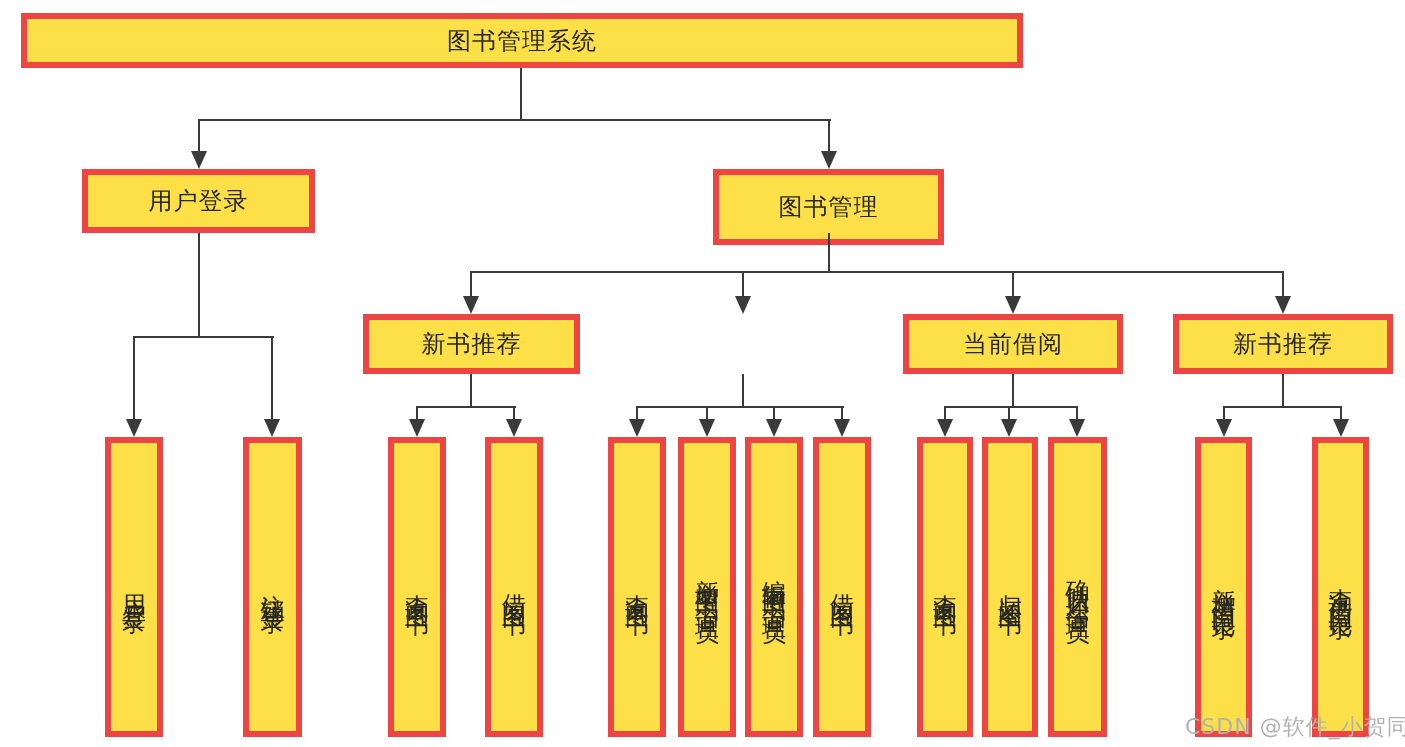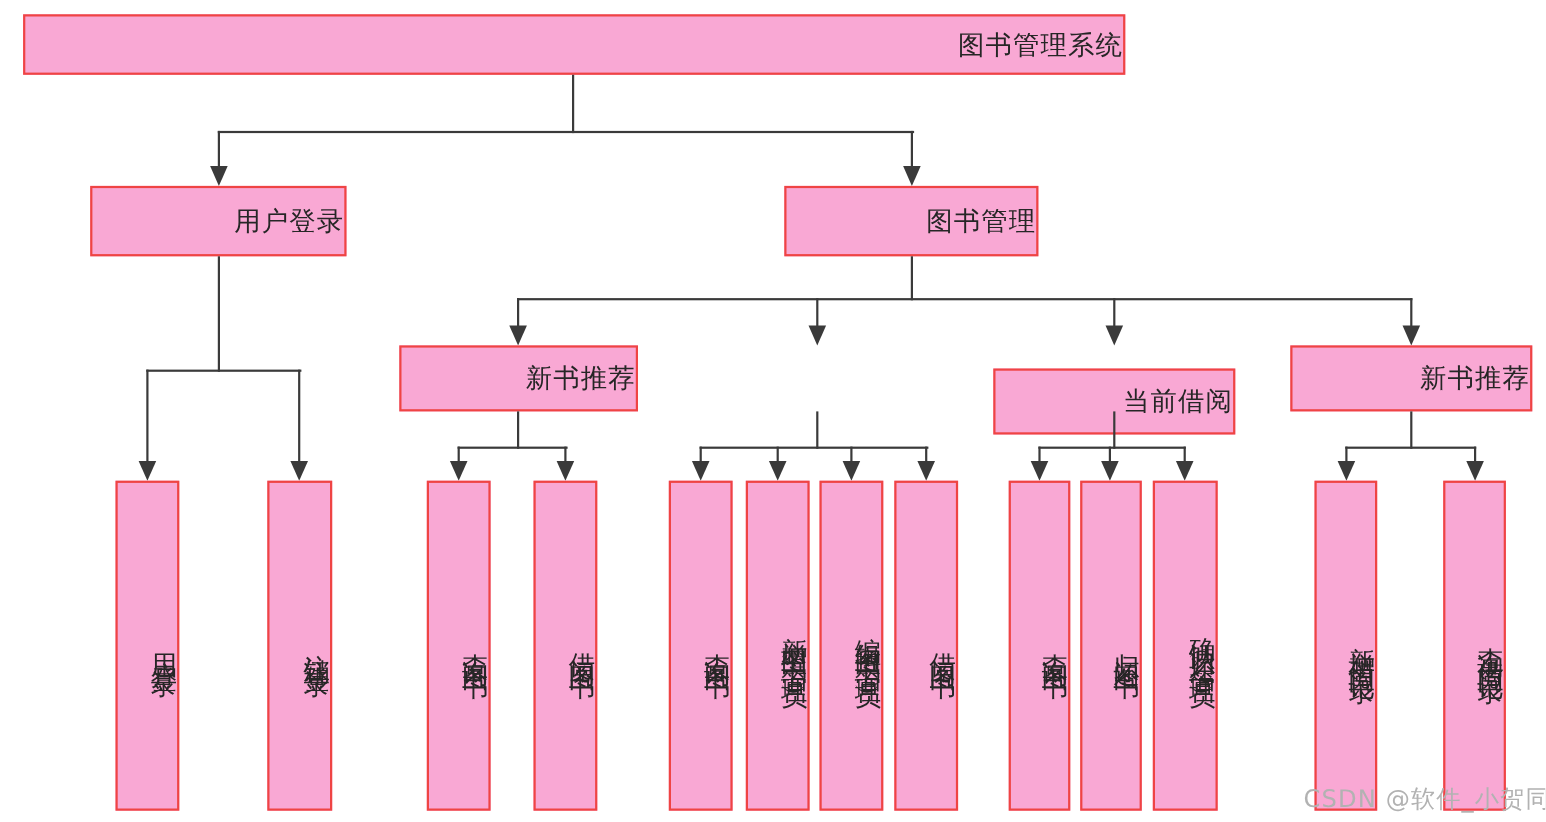--- a/index.html
+++ b/index.html
@@ -7,25 +7,25 @@
   .stage {
     position: relative;
     width: 1405px;
     height: 747px;
     background: #ffffff;
     overflow: hidden;
   }
   .box {
     position: absolute;
     box-sizing: border-box;
-    border: 2px solid #ef4444;
-    background: #f9a8d4;
+    border: 6px solid #ef4444;
+    background: #fde047;
     display: flex;
     align-items: center;
-    justify-content: flex-end;
+    justify-content: center;
   }
   .hlabel {
     font-size: 24px;
     letter-spacing: 1px;
     color: #262626;
     white-space: nowrap;
   }
   .vlabel {
     writing-mode: vertical-rl;
     text-orientation: mixed;
@@ -67,21 +67,21 @@
   <div class="vline" style="left:520px; top:68px; width:2px; height:53px;"></div>
   <div class="hline" style="left:198px; top:119px; width:633px; height:2px;"></div>
   <div class="vline" style="left:198px; top:119px; width:2px; height:34px;"></div>
   <div class="arrow" style="left:191px; top:151px;"></div>
   <div class="vline" style="left:828px; top:119px; width:2px; height:34px;"></div>
   <div class="arrow" style="left:821px; top:151px;"></div>
 
   <div class="box" style="left:82px; top:169px; width:233px; height:64px;">
     <span class="hlabel">用户登录</span>
   </div>
-  <div class="box" style="left:713px; top:169px; width:231px; height:64px;">
+  <div class="box" style="left:713px; top:169px; width:231px; height:76px;">
     <span class="hlabel">图书管理</span>
   </div>
 
   <div class="vline" style="left:198px; top:233px; width:2px; height:105px;"></div>
   <div class="hline" style="left:133px; top:336px; width:141px; height:2px;"></div>
   <div class="vline" style="left:133px; top:336px; width:2px; height:85px;"></div>
   <div class="arrow" style="left:126px; top:419px;"></div>
   <div class="vline" style="left:271px; top:336px; width:2px; height:85px;"></div>
   <div class="arrow" style="left:264px; top:419px;"></div>
 
@@ -92,21 +92,21 @@
   <div class="vline" style="left:742px; top:271px; width:2px; height:27px;"></div>
   <div class="arrow" style="left:735px; top:296px;"></div>
   <div class="vline" style="left:1012px; top:271px; width:2px; height:27px;"></div>
   <div class="arrow" style="left:1005px; top:296px;"></div>
   <div class="vline" style="left:1282px; top:271px; width:2px; height:27px;"></div>
   <div class="arrow" style="left:1275px; top:296px;"></div>
 
   <div class="box" style="left:363px; top:314px; width:217px; height:60px;">
     <span class="hlabel">新书推荐</span>
   </div>
-  <div class="box" style="left:903px; top:314px; width:220px; height:60px;margin-top:21px;">
+  <div class="box" style="left:903px; top:314px; width:220px; height:60px;">
     <span class="hlabel">当前借阅</span>
   </div>
   <div class="box" style="left:1173px; top:314px; width:220px; height:60px;">
     <span class="hlabel">新书推荐</span>
   </div>
 
   <div class="vline" style="left:470px; top:374px; width:2px; height:34px;"></div>
   <div class="hline" style="left:416px; top:406px; width:100px; height:2px;"></div>
   <div class="vline" style="left:416px; top:406px; width:2px; height:14px;"></div>
   <div class="arrow" style="left:409px; top:419px;"></div>

